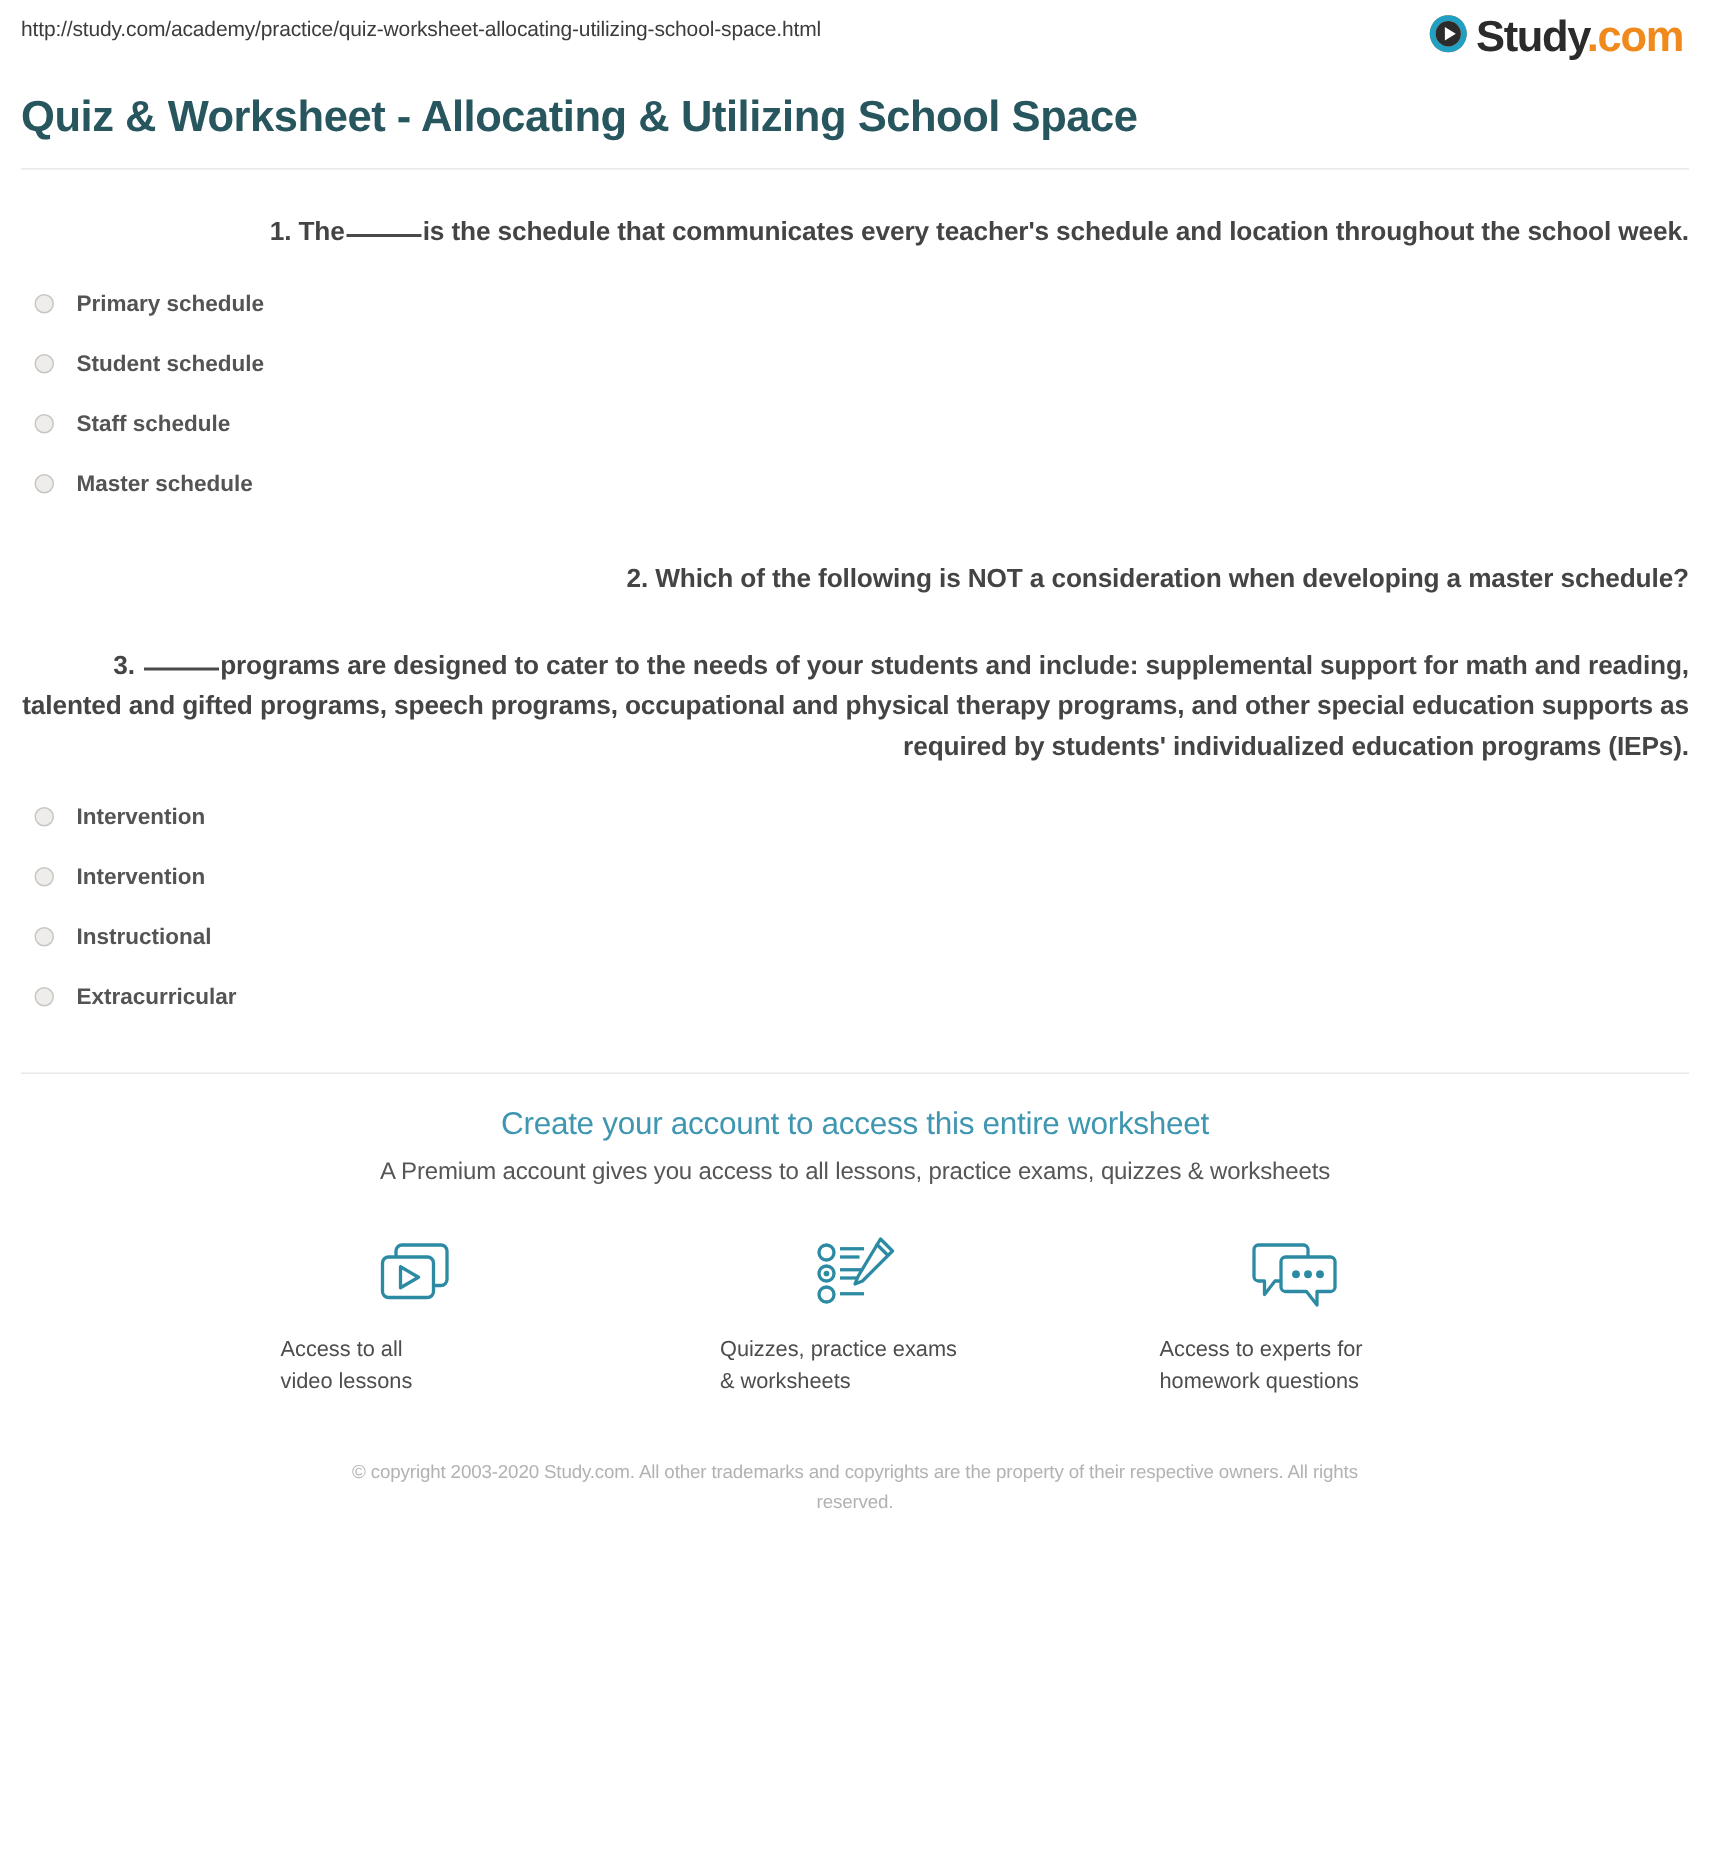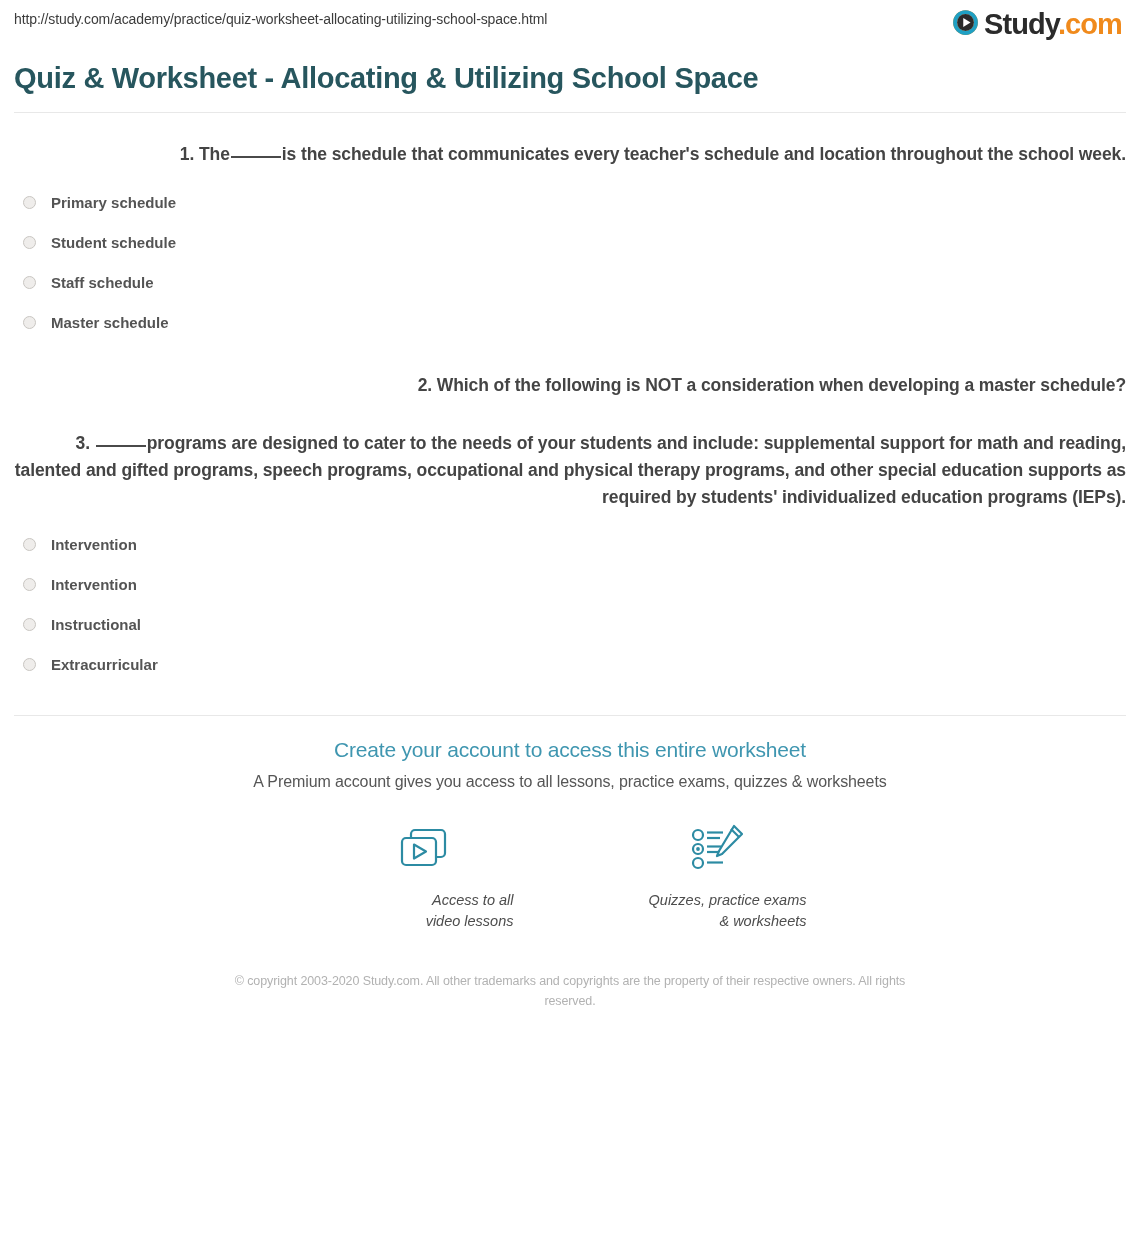--- a/index.html
+++ b/index.html
@@ -139,22 +139,21 @@
   }
   .features {
     display: flex;
     justify-content: center;
     align-items: flex-start;
     gap: 113px;
     margin-top: 30px;
   }
   .feature {
     width: 180px;
-    text-align: right;
-    font-style: italic;
+    text-align: left;
   }
   .feature-icon {
     height: 58px;
     display: flex;
     align-items: center;
     justify-content: center;
   }
   .feature-label {
     margin-top: 11px;
     font-size: 14.5px;
@@ -282,17 +281,30 @@
           <line x1="20" y1="28" x2="31" y2="28" stroke="#2c8ba3" stroke-width="2.2"></line>
           <line x1="20" y1="38.5" x2="36" y2="38.5" stroke="#2c8ba3" stroke-width="2.2"></line>
           <path d="M47 2 L55 10 L35 30 L30 32 L32 27 Z" fill="none" stroke="#2c8ba3" stroke-width="2.2" stroke-linejoin="round"></path>
           <line x1="44" y1="5" x2="52" y2="13" stroke="#2c8ba3" stroke-width="2.2"></line>
         </svg>
       </div>
       <div class="feature-label">Quizzes, practice exams
 &amp; worksheets</div>
     </div>
 
+    <div class="feature">
+      <div class="feature-icon">
+        <svg width="60" height="52" viewBox="0 0 60 52" aria-hidden="true">
+          <path d="M6 6 H36 A3 3 0 0 1 39 9 V27 A3 3 0 0 1 36 30 H17 L10 39 V30 H6 A3 3 0 0 1 3 27 V9 A3 3 0 0 1 6 6 Z" fill="#ffffff" stroke="#2c8ba3" stroke-width="2.2" stroke-linejoin="round"></path>
+          <path d="M24 14 H54 A3 3 0 0 1 57 17 V34 A3 3 0 0 1 54 37 H45 V46 L38 37 H24 A3 3 0 0 1 21 34 V17 A3 3 0 0 1 24 14 Z" fill="#ffffff" stroke="#2c8ba3" stroke-width="2.2" stroke-linejoin="round"></path>
+          <circle cx="31" cy="25.5" r="2.6" fill="#2c8ba3"></circle>
+          <circle cx="39" cy="25.5" r="2.6" fill="#2c8ba3"></circle>
+          <circle cx="47" cy="25.5" r="2.6" fill="#2c8ba3"></circle>
+        </svg>
+      </div>
+      <div class="feature-label">Access to experts for
+homework questions</div>
+    </div>
 
   </div>
 
   <div class="copyright">© copyright 2003-2020 Study.com. All other trademarks and copyrights are the property of their respective owners. All rights reserved.</div>
 </div>
 
 </body></html>

